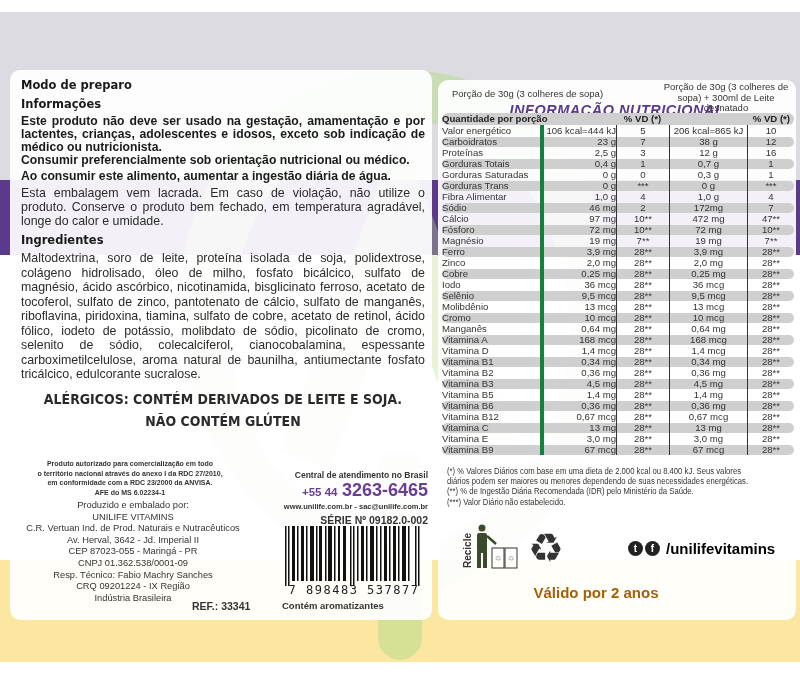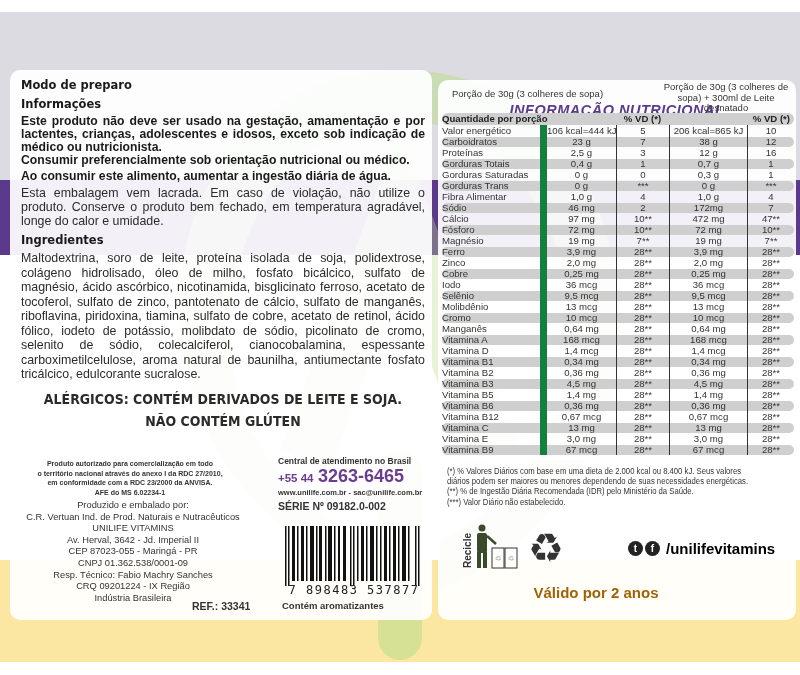--- a/index.html
+++ b/index.html
@@ -31,21 +31,21 @@
   .h-section { font-family: "DejaVu Sans", sans-serif; font-weight: bold; font-size: 12.5px; color: #1a1a1a; margin-bottom: 4px; transform: scaleX(0.92); transform-origin: left; }
   .para { font-size: 12.4px; line-height: 14px; text-align: justify; color: #2b2b2b; margin-bottom: 4px; }
   .para-bold { font-size: 12.2px; line-height: 13px; text-align: justify; font-weight: bold; color: #1a1a1a; }
   .para-bold2 { font-size: 12.2px; line-height: 14px; font-weight: bold; color: #1a1a1a; margin: 2px 0 3px; }
   .allergens { font-family: "DejaVu Sans", sans-serif; font-weight: bold; font-size: 13.5px; text-align: center; color: #2a2a2a; margin-top: 6px; line-height: 22px; transform: scaleX(0.93); }
 
   .legal { position: absolute; left: 30px; top: 459px; width: 200px; font-size: 7px; line-height: 9.5px; text-align: center; font-weight: bold; color: #333; }
   .producer { position: absolute; left: 18px; top: 500px; width: 230px; font-size: 9.3px; line-height: 11.6px; text-align: center; color: #333; }
   .ref { position: absolute; left: 192px; top: 600px; font-size: 10.5px; font-weight: bold; color: #333; }
 
-  .contact { position: absolute; left: 278px; top: 456px; width: 150px; text-align: left; }
+  .contact { position: absolute; left: 278px; top: 470px; width: 150px; text-align: right; }
   .contact-label { font-size: 8.5px; color: #333; font-weight: bold; }
   .phone { color: #6a3d8f; font-weight: bold; line-height: 20px; }
   .phone .prefix { font-size: 11.5px; }
   .phone .num { font-size: 18px; }
   .site { font-size: 7.5px; color: #333; font-weight: bold; }
   .serie { font-size: 10.5px; font-weight: bold; color: #333; margin-top: 3px; }
   .barcode { position: absolute; left: 283px; top: 526px; width: 140px; height: 60px; }
   .barcode-digits { position: absolute; left: 279px; top: 583px; width: 150px; font-family: "DejaVu Sans Mono", monospace; font-size: 12px; letter-spacing: 1.5px; color: #222; text-align: center; }
   .aromat { position: absolute; left: 282px; top: 600px; font-size: 9.5px; font-weight: bold; color: #333; text-align: center; }
 
@@ -53,21 +53,21 @@
   .portion-left { position: absolute; left: 452px; top: 88px; font-size: 9.5px; color: #333; }
   .portion-right { position: absolute; left: 660px; top: 82px; width: 132px; font-size: 9.5px; line-height: 10.5px; text-align: center; color: #333; }
 
   .nut-table { position: absolute; left: 442px; top: 113px; width: 352px; }
   .nrow { position: relative; height: 11px; display: flex; font-size: 9.6px; line-height: 11px; color: #333; }
   .nrow.shade::before { content: ""; position: absolute; left: 0; top: 0.5px; right: 0; bottom: 0.5px; background: #cfcfcf; border-radius: 6px; z-index: 0; }
   .nrow.header { height: 12px; font-weight: bold; font-size: 9.6px; color: #222; }
   .nrow.header::before { content: ""; position: absolute; left: 0; top: 0; right: 0; bottom: 0; background: #cfcfcf; border-radius: 6px; z-index: 0; }
   .ncell { position: relative; z-index: 1; }
   .c1 { width: 98px; white-space: nowrap; }
-  .c2 { width: 76px; text-align: center; border-left: 7px solid #15803d; white-space: nowrap; }
+  .c2 { width: 76px; text-align: right; border-left: 4px solid #15803d; white-space: nowrap; }
   .c3 { width: 53px; text-align: center; border-left: 1px solid #333; }
   .c4 { width: 78px; text-align: center; border-left: 1.5px solid #333; white-space: nowrap; }
   .c5 { width: 47px; text-align: center; border-left: 1px solid #333; }
   .nrow.header .c2, .nrow.header .c3, .nrow.header .c4, .nrow.header .c5 { border-left: none; }
   .nrow.header .c1 { width: 174px; }
   .nrow.header .c3 { width: 53px; }
   .nrow.header .c4 { width: 78px; }
   .nrow.header .c5 { width: 47px; text-align: right; padding-right: 4px; }
 
   .footnotes { position: absolute; left: 447px; top: 466px; width: 345px; font-size: 8.4px; line-height: 10.2px; color: #333; transform: scaleX(0.92); transform-origin: left; }
@@ -116,22 +116,22 @@
 
 <div class="legal">
   <div>Produto autorizado para comercialização em todo</div>
   <div>o território nacional através do anexo I da RDC 27/2010,</div>
   <div>em conformidade com a RDC 23/2000 da ANVISA.</div>
   <div>AFE do MS 6.02234-1</div>
 </div>
 
 <div class="producer">
   <div>Produzido e embalado por:</div>
+  <div>UNILIFE VITAMINS</div>
   <div>C.R. Vertuan Ind. de Prod. Naturais e Nutracêuticos</div>
-  <div>UNILIFE VITAMINS</div>
   <div>Av. Herval, 3642 - Jd. Imperial II</div>
   <div>CEP 87023-055 - Maringá - PR</div>
   <div>CNPJ 01.362.538/0001-09</div>
   <div>Resp. Técnico: Fabio Machry Sanches</div>
   <div>CRQ 09201224 - IX Região</div>
   <div>Indústria Brasileira</div>
 </div>
 <div class="ref">REF.: 33341</div>
 
 <div class="contact">

